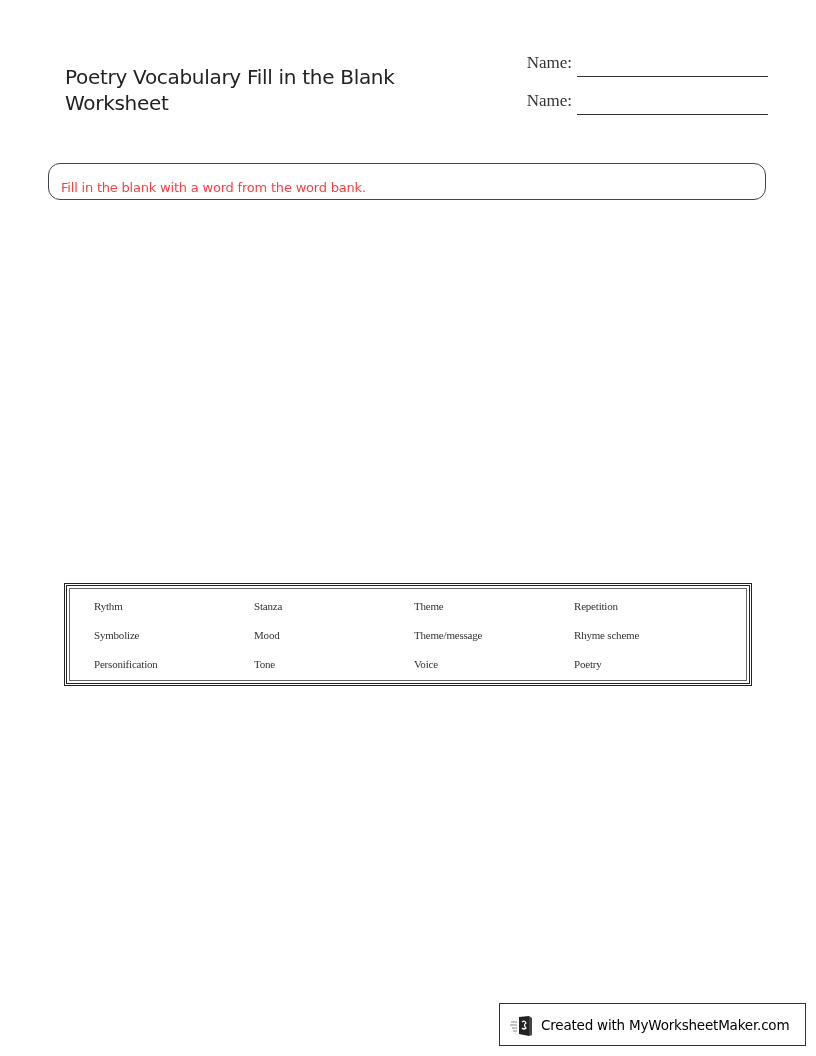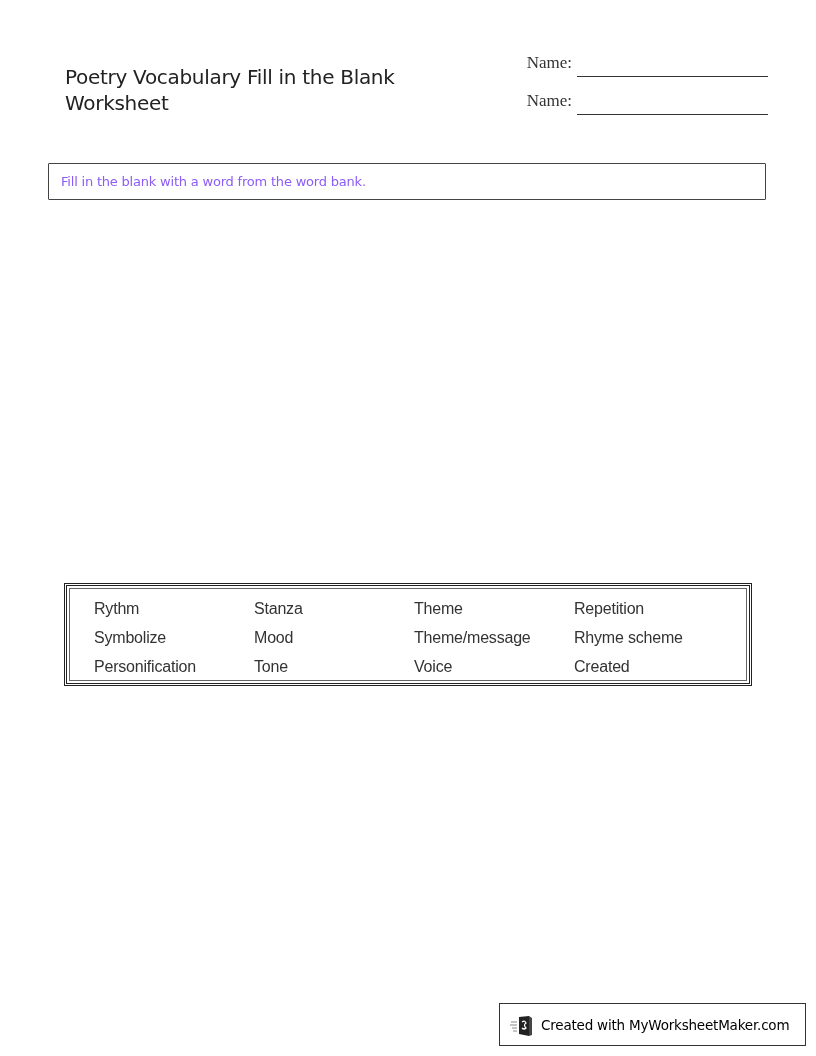--- a/index.html
+++ b/index.html
@@ -15,34 +15,34 @@
     .field-label {
       position: absolute; right: 196px; top: 3px;
       font-family: "Liberation Serif", serif; font-size: 17px; color: #333;
     }
     .field-line {
       position: absolute; left: 77px; right: 0; top: 26px; height: 0;
       border-bottom: 1.3px solid #333;
     }
     .instructions {
       position: absolute; left: 48px; top: 163px; width: 718px; height: 37px;
-      border: 1.3px solid #444; border-radius: 1px; box-sizing: border-box;
-      font-family: "DejaVu Sans", sans-serif; font-size: 13px; color: #8b5cf6;
-      padding: 10px 12px 0 12px; letter-spacing: -0.2px;
+      border: 1.3px solid #444; border-radius: 12px; box-sizing: border-box;
+      font-family: "DejaVu Sans", sans-serif; font-size: 13px; color: #ef4444;
+      padding: 16px 12px 0 12px; letter-spacing: -0.2px;
     }
     .word-bank {
       position: absolute; left: 64px; top: 583px; width: 688px; height: 103px;
       box-sizing: border-box; border: 3px double #222; padding: 2px;
     }
     .word-bank-inner {
       width: 100%; height: 100%; box-sizing: border-box; border: 1px solid #666;
       position: relative;
     }
     .wb-word {
-      position: absolute; font-family: Liberation Sans, sans-serif; font-size: 16px;
+      position: absolute; font-family: Liberation Serif, serif; font-size: 11px;
       color: #333; letter-spacing: -0.2px;
     }
     .footer-badge {
       position: absolute; left: 499px; top: 1003px; width: 307px; height: 43px;
       border: 1.3px solid #333; box-sizing: border-box; background: #fff;
     }
     .footer-icon { position: absolute; left: 10px; top: 11px; width: 26px; height: 22px; }
     .footer-text {
       position: absolute; left: 41px; top: 13px;
       font-family: "DejaVu Sans", sans-serif; font-size: 13.5px; color: #000000;
@@ -76,21 +76,21 @@
     <span class="wb-word" style="left:504px; top:11px;">Repetition</span>
 
     <span class="wb-word" style="left:24px; top:40px;">Symbolize</span>
     <span class="wb-word" style="left:184px; top:40px;text-align:center;">Mood</span>
     <span class="wb-word" style="left:344px; top:40px;">Theme/message</span>
     <span class="wb-word" style="left:504px; top:40px;">Rhyme scheme</span>
 
     <span class="wb-word" style="left:24px; top:69px;">Personification</span>
     <span class="wb-word" style="left:184px; top:69px;">Tone</span>
     <span class="wb-word" style="left:344px; top:69px;">Voice</span>
-    <span class="wb-word" style="left:504px; top:69px;">Created</span>
+    <span class="wb-word" style="left:504px; top:69px;">Poetry</span>
   </div>
 </div>
 
 <div class="footer-badge">
   <span class="footer-icon">
     <svg width="26" height="22" viewBox="0 0 26 22">
       <line x1="1" y1="7" x2="7" y2="7" stroke="#888" stroke-width="1"></line>
       <line x1="0" y1="10" x2="7" y2="10" stroke="#888" stroke-width="1"></line>
       <line x1="2" y1="13" x2="7" y2="13" stroke="#888" stroke-width="1"></line>
       <line x1="3" y1="16" x2="7" y2="16" stroke="#888" stroke-width="1"></line>

